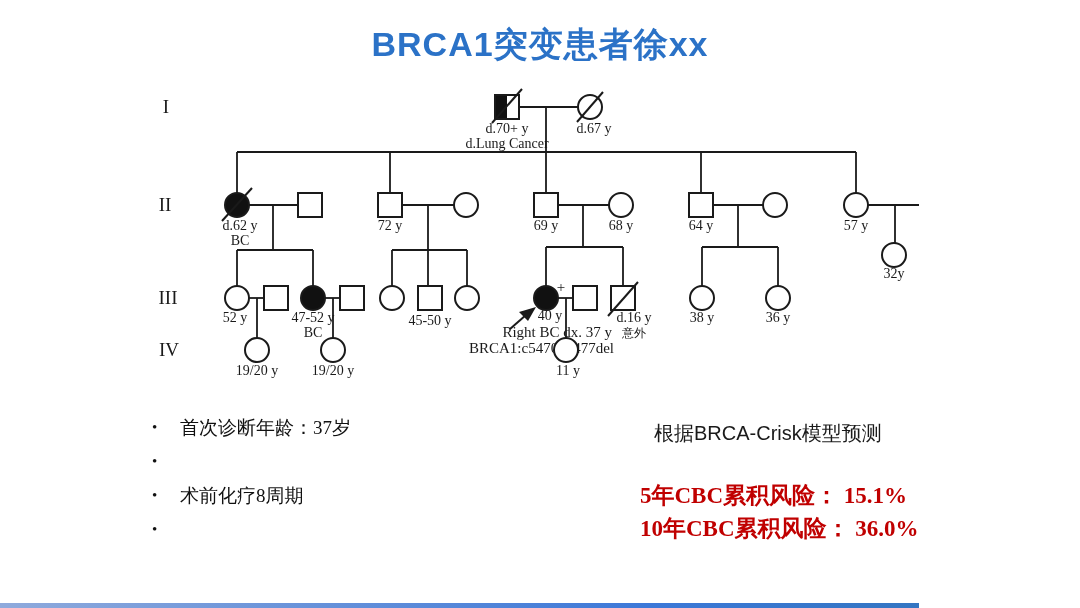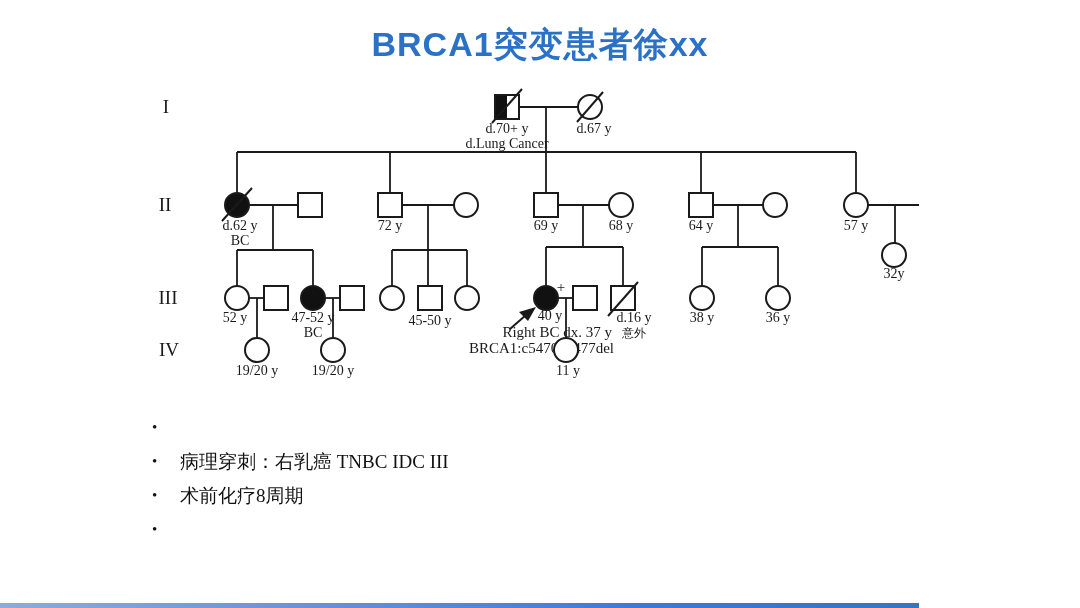--- a/index.html
+++ b/index.html
@@ -204,30 +204,37 @@
     </g>
     <g>
       <circle class="sym" cx="566" cy="350" r="12"></circle>
       <text x="568" y="375">11 y</text>
     </g>
   </svg>
 
   <div class="notes">
     <div class="note-row">
       <span class="dot">•</span>
-    </div>
-    <div class="note-row">
-      <span class="dot">•</span>
-      <span>病理穿刺：右乳癌 TNBC IDC III</span>
+      <span>首次诊断年龄：37岁</span>
+    </div>
+    <div class="note-row">
+      <span class="dot">•</span>
     </div>
     <div class="note-row">
       <span class="dot">•</span>
       <span>术前化疗8周期</span>
     </div>
     <div class="note-row">
       <span class="dot">•</span>
     </div>
   </div>
 
+  <div class="prediction">
+    <div class="pred-heading">根据BRCA-Crisk模型预测</div>
+    <div class="pred-lines">
+      <div class="pred-line">5年CBC累积风险： 15.1%</div>
+      <div class="pred-line">10年CBC累积风险： 36.0%</div>
+    </div>
+  </div>
 
   <div class="page-num">20</div>
   <div class="footer-bar"></div>
 </div>
 
 </body></html>

